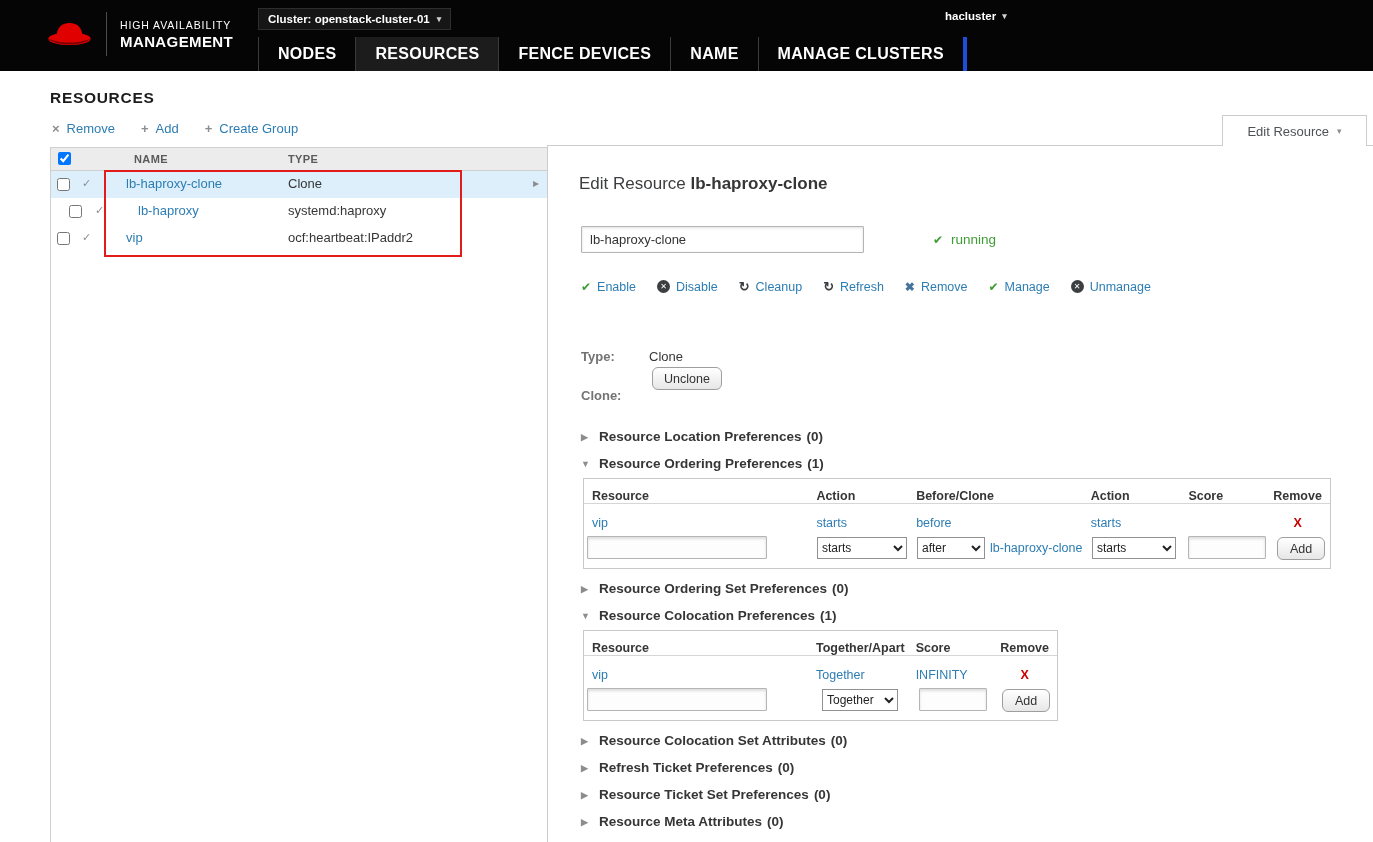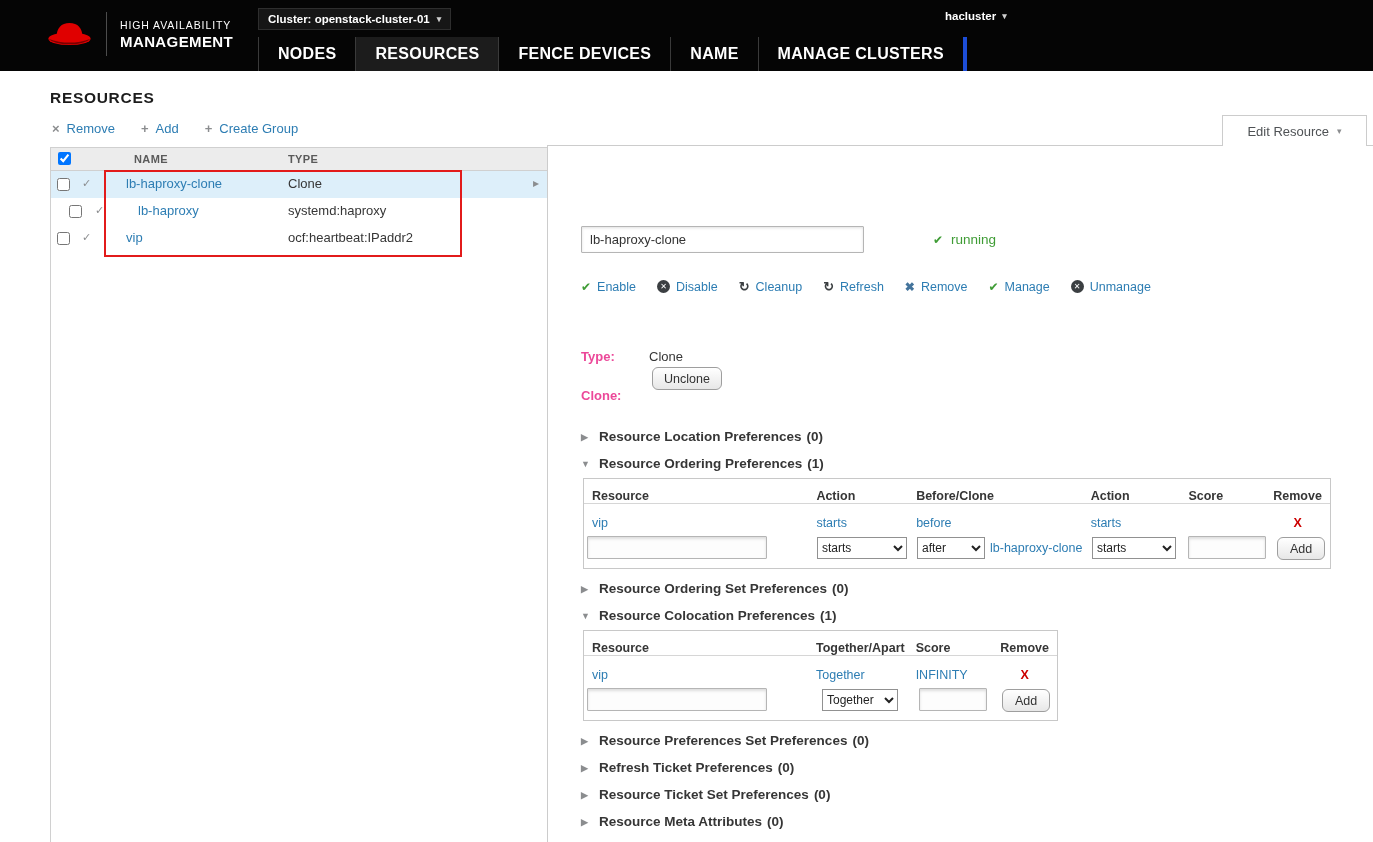--- a/index.html
+++ b/index.html
@@ -71,21 +71,21 @@
   .run-status .txt { color:#3f9c35; font-size:13.5px; }
 
   .actions { position:absolute; left:33px; top:133px; display:flex; gap:21px; font-size:12.5px; align-items:center; }
   .action { display:flex; align-items:center; gap:6px; color:#2d7db3; cursor:pointer; }
   .ico-check { color:#3f9c35; font-size:12px; }
   .ico-circle-x { display:inline-flex; width:13px; height:13px; border-radius:50%; background:#3b3f42;
       color:#fff; font-size:8px; align-items:center; justify-content:center; }
   .ico-refresh { color:#3b3f42; font-size:13px; font-weight:bold; }
   .ico-x-blue { color:#44749c; font-size:12px; font-weight:bold; }
 
-  .kv-label { position:absolute; font-size:13px; font-weight:bold; color:#ec4899; }
+  .kv-label { position:absolute; font-size:13px; font-weight:bold; color:#737373; }
   .kv-value { position:absolute; font-size:13px; color:#363636; }
   .btn { border:1px solid #9e9e9e; background:linear-gradient(#ffffff,#e7e7e7); border-radius:6px;
       font-size:12.5px; color:#333; padding:2px 11px; cursor:pointer; font-family:"Liberation Sans", sans-serif; }
   .unclone-btn { position:absolute; left:104px; top:221px; height:23px; }
 
   .sections { position:absolute; left:33px; top:277px; right:38px; }
   .sec-header { height:27px; display:flex; align-items:center; gap:8px; font-size:13.5px; font-weight:bold;
       color:#363636; cursor:pointer; }
   .sec-header .tri { color:#8b8d8f; font-size:9px; width:10px; }
   .sec-count { margin-left:-3px; }
@@ -198,20 +198,24 @@
       <span class="stat">✓</span>
       <span class="r-name">vip</span>
       <span class="r-type">ocf:heartbeat:IPaddr2</span>
     </div>
   </div>
 
   <div class="annotation"></div>
 
   <div class="right-panel">
 
+    <div class="detail-title">
+      <span>Edit Resource</span>
+      <b>lb-haproxy-clone</b>
+    </div>
 
     <input class="name-input" type="text" value="lb-haproxy-clone" style="">
 
     <div class="run-status">
       <span class="ck">✔</span>
       <span class="txt">running</span>
     </div>
 
     <div class="actions">
       <div class="action">
@@ -327,21 +331,21 @@
           <select class="form-select" style="left:238px; width:76px;">
             <option>Together</option>
           </select>
           <input class="form-input" style="left: 335px; width: 68px;" type="text">
           <button class="btn form-add" style="left:418px;">Add</button>
         </div>
       </div>
 
       <div class="sec-header">
         <span class="tri">▶</span>
-        <span>Resource Preferences Set Preferences</span>
+        <span>Resource Colocation Set Attributes</span>
         <span class="sec-count">(0)</span>
       </div>
 
       <div class="sec-header">
         <span class="tri">▶</span>
         <span>Refresh Ticket Preferences</span>
         <span class="sec-count">(0)</span>
       </div>
 
       <div class="sec-header">

